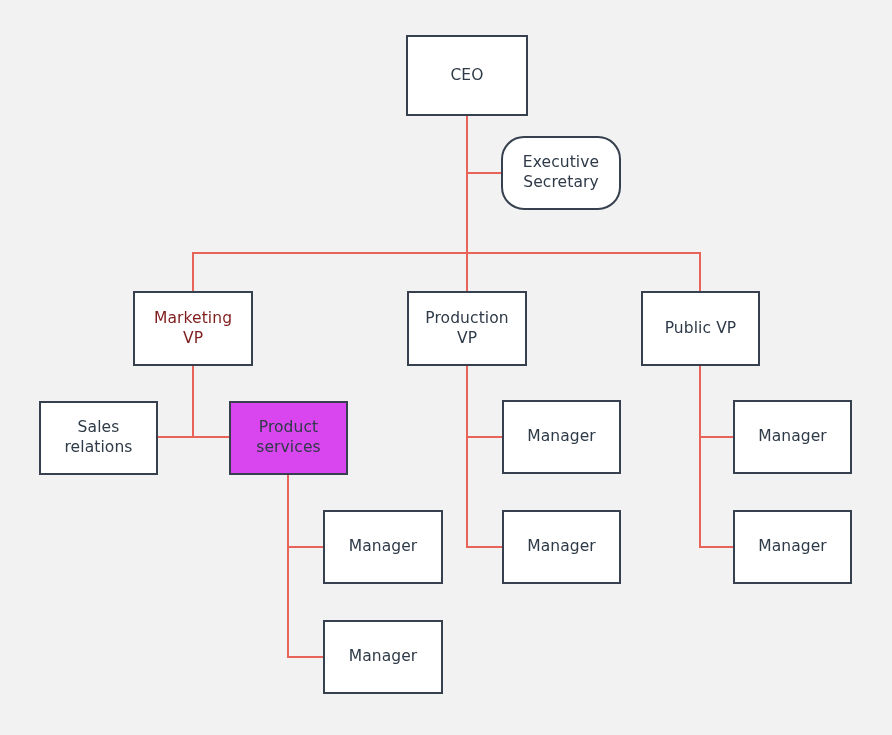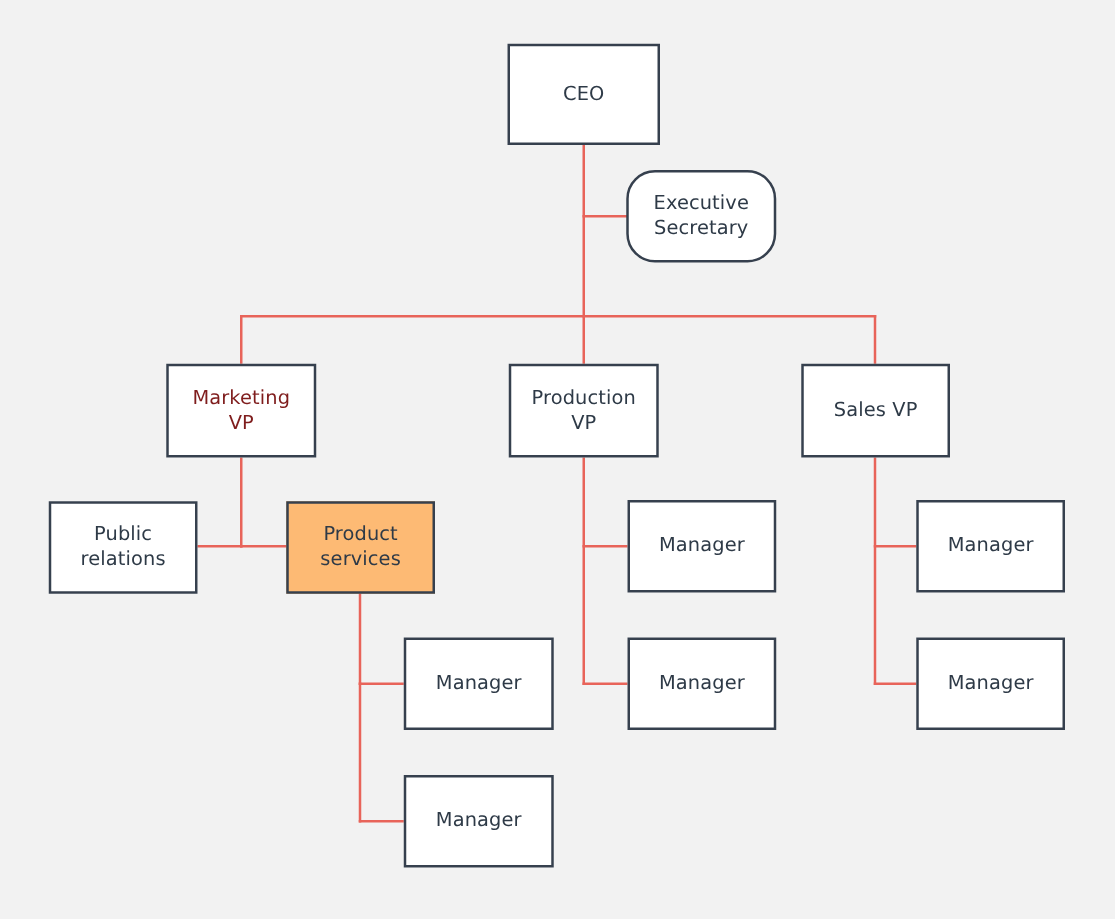--- a/index.html
+++ b/index.html
@@ -72,24 +72,24 @@
     </svg>
 
   <div id="node-layer">
       <div class="node" style="left: 406px; top: 35px; width: 122px; height: 81px; background: rgb(255, 255, 255); border-color: rgb(54, 64, 78); color: rgb(46, 58, 71);"><span>CEO</span></div>
       <div class="node" style="left: 501px; top: 136px; width: 120px; height: 74px; background: rgb(255, 255, 255); border-color: rgb(54, 64, 78); color: rgb(46, 58, 71); border-radius: 23px;"><span>Executive
 Secretary</span></div>
       <div class="node" style="left: 133px; top: 291px; width: 120px; height: 75px; background: rgb(255, 255, 255); border-color: rgb(54, 64, 78); color: #7f1d1d;"><span>Marketing
 VP</span></div>
       <div class="node" style="left: 407px; top: 291px; width: 120px; height: 75px; background: rgb(255, 255, 255); border-color: rgb(54, 64, 78); color: rgb(46, 58, 71); align-items: center;"><span>Production
 VP</span></div>
-      <div class="node" style="left: 641px; top: 291px; width: 119px; height: 75px; background: rgb(255, 255, 255); border-color: rgb(54, 64, 78); color: rgb(46, 58, 71);"><span>Sales VP</span></div>
-      <div class="node" style="left: 39px; top: 401px; width: 119px; height: 74px; background: rgb(255, 255, 255); border-color: rgb(54, 64, 78); color: rgb(46, 58, 71);"><span>Public
+      <div class="node" style="left: 641px; top: 291px; width: 119px; height: 75px; background: rgb(255, 255, 255); border-color: rgb(54, 64, 78); color: rgb(46, 58, 71);"><span>Public VP</span></div>
+      <div class="node" style="left: 39px; top: 401px; width: 119px; height: 74px; background: rgb(255, 255, 255); border-color: rgb(54, 64, 78); color: rgb(46, 58, 71);"><span>Sales
 relations</span></div>
-      <div class="node" style="left: 229px; top: 401px; width: 119px; height: 74px; background: #fdba74; border-color: rgb(54, 64, 78); color: rgb(46, 58, 71);"><span>Product
+      <div class="node" style="left: 229px; top: 401px; width: 119px; height: 74px; background: #d946ef; border-color: rgb(54, 64, 78); color: rgb(46, 58, 71);"><span>Product
 services</span></div>
       <div class="node" style="left: 502px; top: 400px; width: 119px; height: 74px; background: rgb(255, 255, 255); border-color: rgb(54, 64, 78); color: rgb(46, 58, 71);"><span>Manager</span></div>
       <div class="node" style="left: 502px; top: 510px; width: 119px; height: 74px; background: rgb(255, 255, 255); border-color: rgb(54, 64, 78); color: rgb(46, 58, 71);"><span>Manager</span></div>
       <div class="node" style="left: 733px; top: 400px; width: 119px; height: 74px; background: rgb(255, 255, 255); border-color: rgb(54, 64, 78); color: rgb(46, 58, 71);"><span>Manager</span></div>
       <div class="node" style="left: 733px; top: 510px; width: 119px; height: 74px; background: rgb(255, 255, 255); border-color: rgb(54, 64, 78); color: rgb(46, 58, 71);"><span>Manager</span></div>
       <div class="node" style="left: 323px; top: 510px; width: 120px; height: 74px; background: rgb(255, 255, 255); border-color: rgb(54, 64, 78); color: rgb(46, 58, 71);"><span>Manager</span></div>
       <div class="node" style="left: 323px; top: 620px; width: 120px; height: 74px; background: rgb(255, 255, 255); border-color: rgb(54, 64, 78); color: rgb(46, 58, 71);"><span>Manager</span></div>
     </div>
 
 </div>

